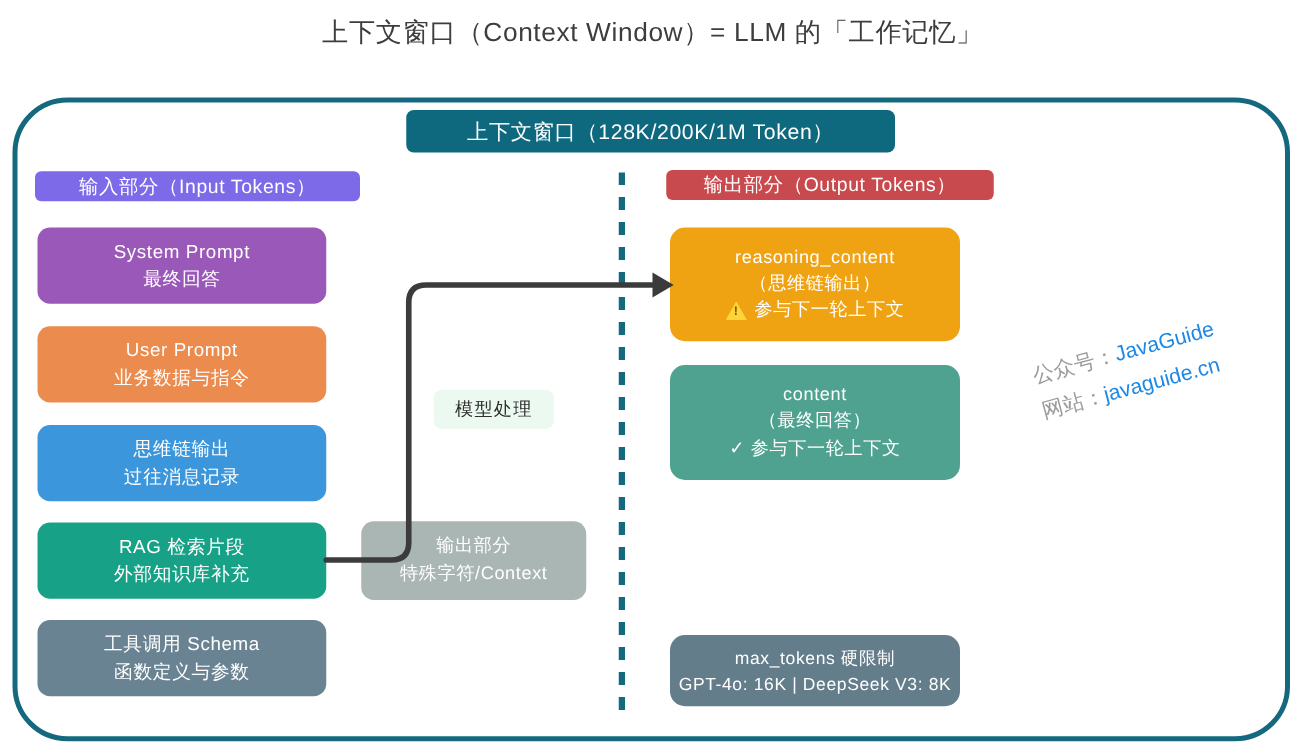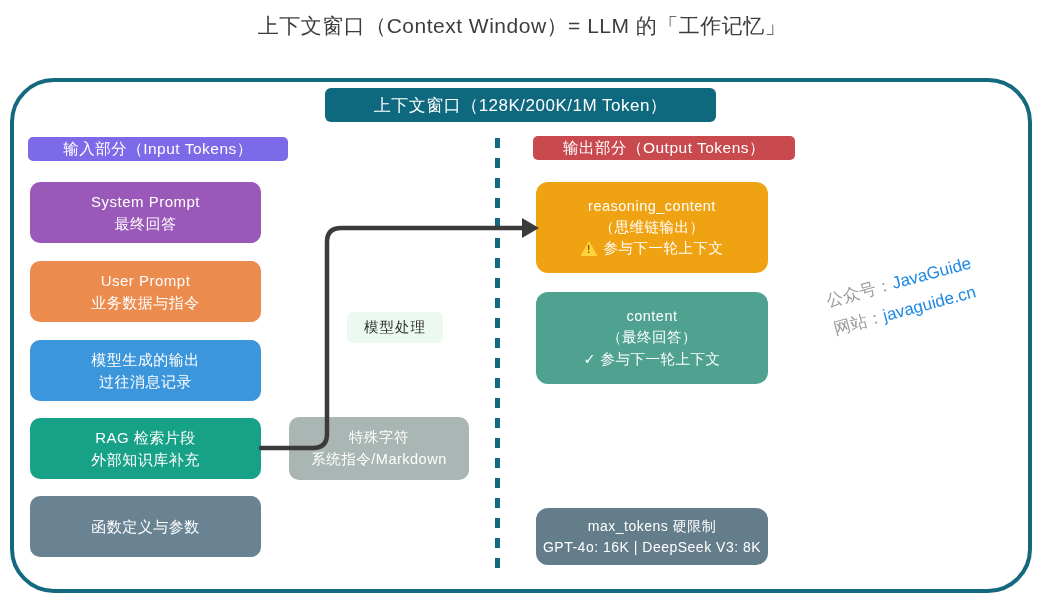--- a/index.html
+++ b/index.html
@@ -99,34 +99,35 @@
 
   <div class="node in-box in-box-0" style="background-color: rgb(154, 88, 184);">
     <span>System Prompt</span>
     <span>最终回答</span>
   </div>
   <div class="node in-box in-box-1" style="background-color: rgb(235, 139, 77);">
     <span>User Prompt</span>
     <span>业务数据与指令</span>
   </div>
   <div class="node in-box in-box-2" style="background-color: rgb(59, 150, 219);">
-    <span>模型生成的输出</span>
+    <span>思维链输出</span>
     <span>过往消息记录</span>
   </div>
   <div class="node in-box in-box-3" style="background-color: rgb(23, 162, 135);">
     <span>RAG 检索片段</span>
     <span>外部知识库补充</span>
   </div>
   <div class="node in-box in-box-4" style="background-color: rgb(106, 131, 146);">
+    <span>工具调用 Schema</span>
     <span>函数定义与参数</span>
   </div>
 
   <div class="node overhead-box" style="background-color: rgb(169, 182, 180);">
-    <span>特殊字符</span>
-    <span>系统指令/Markdown</span>
+    <span>输出部分</span>
+    <span>特殊字符/Context</span>
   </div>
 
   <svg class="arrow-layer" viewBox="0 0 1044 601" xmlns="http://www.w3.org/2000/svg">
     <path d="M 261 448 L 313 448 Q 327 448 327 434 L 327 242 Q 327 228 341 228 L 523 228" fill="none" stroke="#3b3b3b" stroke-width="4.5" stroke-linecap="round"></path>
     <polygon points="522,218 539,228 522,238" fill="#3b3b3b"></polygon>
   </svg>
 
   <div class="process-label">模型处理</div>
 
   <div class="divider-dashed"></div>

